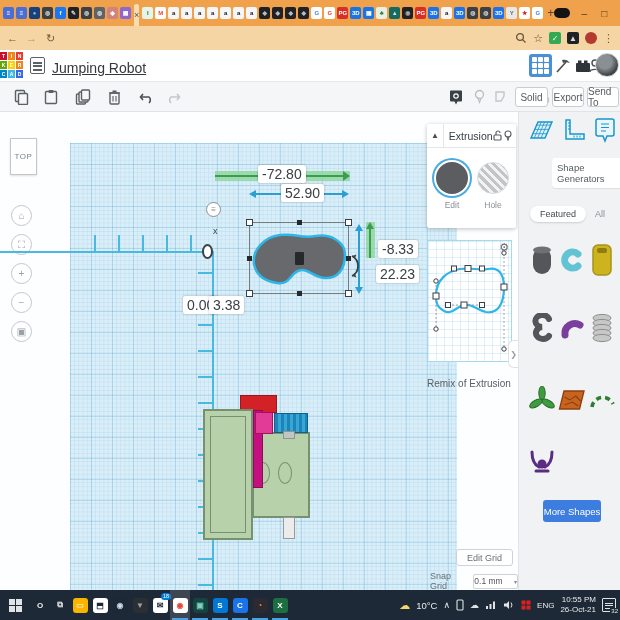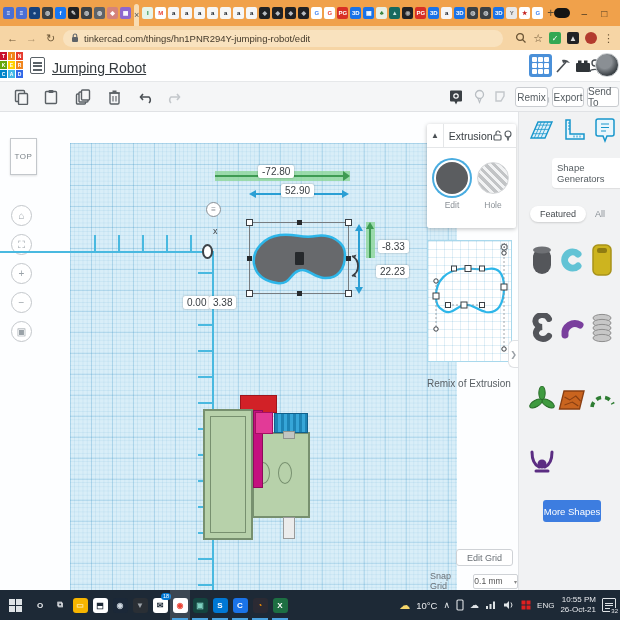--- a/index.html
+++ b/index.html
@@ -59,21 +59,21 @@
   #ruler-v { position:absolute; left:212px; top:139px; width:2px; height:339px; background:#49b9e0; }
   #ticks-h { position:absolute; left:94px; top:123px; width:118px; height:16px;
     background:repeating-linear-gradient(90deg, #49b9e0 0 2px, transparent 2px 24px); }
   #ticks-v { position:absolute; left:198px; top:160px; width:14px; height:318px;
     background:repeating-linear-gradient(180deg, #49b9e0 0 2px, transparent 2px 26px); }
   #origin-dot { position:absolute; left:202px; top:132px; width:11px; height:15px; border:2px solid #3d4348; border-radius:50%; background:#fff; }
   #axis-x { position:absolute; left:213px; top:114px; font-size:9px; color:#3d4348; }
   #ruler-menu { position:absolute; left:206px; top:90px; width:15px; height:15px; border:1.5px solid #8a9096; border-radius:50%; background:#fff; color:#8a9096; font-size:8px; display:flex; align-items:center; justify-content:center; }
 
   
-  .mlabel { position:absolute; background:#fff; border-radius:2px; box-shadow:0 0 2px rgba(0,0,0,.35); font-size:10px; color:#3b4045; padding:1px 4px; white-space:nowrap; z-index:6; }
+  .mlabel { position:absolute; background:#fff; border-radius:2px; box-shadow:0 0 2px rgba(0,0,0,.35); font-size:14px; color:#3b4045; padding:1px 4px; white-space:nowrap; z-index:6; }
   #dim-hg { position:absolute; left:215px; top:59px; width:135px; height:10px; background:rgba(140,214,152,.8); z-index:4; }
   #dim-hg .line { position:absolute; left:0; top:4px; width:128px; height:2px; background:#3e9b52; }
   #dim-hg .arr { position:absolute; right:0; top:0; width:0; height:0; border-left:7px solid #3e9b52; border-top:5px solid transparent; border-bottom:5px solid transparent; }
   #dim-hb { position:absolute; left:249px; top:77px; width:100px; height:10px; z-index:4; }
   #dim-hb .line { position:absolute; left:4px; right:4px; top:4px; height:2px; background:#2b9fd4; }
   #dim-hb .al { position:absolute; left:0; top:1px; border-right:7px solid #2b9fd4; border-top:4px solid transparent; border-bottom:4px solid transparent; }
   #dim-hb .ar { position:absolute; right:0; top:1px; border-left:7px solid #2b9fd4; border-top:4px solid transparent; border-bottom:4px solid transparent; }
   #dim-vb { position:absolute; left:354px; top:112px; width:10px; height:70px; z-index:4; }
   #dim-vb .line { position:absolute; left:4px; top:4px; bottom:4px; width:2px; background:#2b9fd4; }
   #dim-vb .at { position:absolute; top:0; left:1px; border-bottom:7px solid #2b9fd4; border-left:4px solid transparent; border-right:4px solid transparent; }
@@ -293,27 +293,20 @@
     <span class="winctl">–</span>
     <span class="winctl">□</span>
     <span class="winctl">✕</span>
   </span>
 </div>
 
 <div id="addressbar">
   <span class="navic">←</span>
   <span class="navic dim">→</span>
   <span class="navic">↻</span>
-  <span id="urlpill">
-    <svg width="8" height="10" viewBox="0 0 8 10">
-        <rect x="1" y="4" width="6" height="5" rx="1" fill="#5f6368"></rect>
-        <path d="M2.2,4 V2.8 a1.8,1.8 0 0 1 3.6,0 V4" fill="none" stroke="#5f6368" stroke-width="1.1"></path>
-      </svg>
-    <span id="urltext">tinkercad.com/things/hn1PNR294Y-jumping-robot/edit</span>
-  </span>
   <span id="addr-right">
     <svg width="12" height="12" viewBox="0 0 12 12">
         <circle cx="5" cy="5" r="3.4" fill="none" stroke="#6b5535" stroke-width="1.3"></circle>
         <line x1="7.6" y1="7.6" x2="10.5" y2="10.5" stroke="#6b5535" stroke-width="1.3"></line>
       </svg>
     <span style="color:#6b5535;font-size:11px">☆</span>
     <span class="extic" style="background:#34a853;color:#fff">✓</span>
     <span class="extic" style="background:#202124;color:#ddd">▲</span>
     <span class="extic" style="background:#b33b2e;border-radius:50%"></span>
     <span style="color:#6b5535;font-size:11px">⋮</span>
@@ -446,21 +439,21 @@
       </svg>
   </span>
   <span class="tb-ic" style="left:553px">
     <svg width="18" height="16" viewBox="0 0 18 16">
         <line x1="9" y1="1" x2="9" y2="15" stroke="#4a4f54" stroke-width="1" stroke-dasharray="2 1.5"></line>
         <path d="M7,13 L2,13 L7,4 Z" fill="none" stroke="#4a4f54" stroke-width="1.3"></path>
         <path d="M11,13 L16,13 L11,4 Z" fill="#4a4f54"></path>
       </svg>
   </span>
 
-  <span class="tb-btn" style="left:515px; width:33px">Remix</span>
+  <span class="tb-btn" style="left:515px; width:33px">Solid</span>
   <span class="tb-btn" style="left:552px; width:32px">Export</span>
   <span class="tb-btn" style="left:587px; width:32px">Send To</span>
 </div>
 
 <div id="canvas">
   <div id="workplane"></div>
 
   <div id="viewcube">TOP</div>
   <div class="navcirc" style="top:93px">⌂</div>
   <div class="navcirc" style="top:122px">⛶</div>

